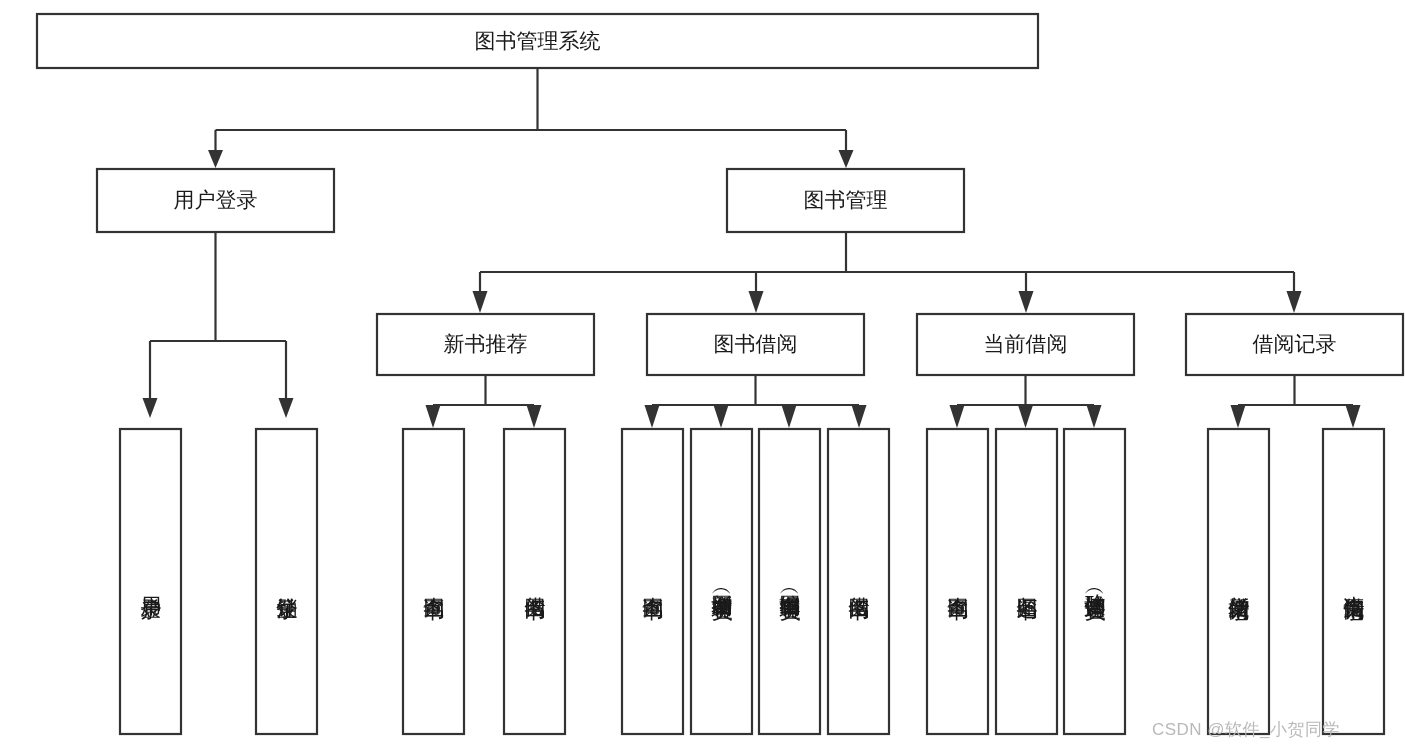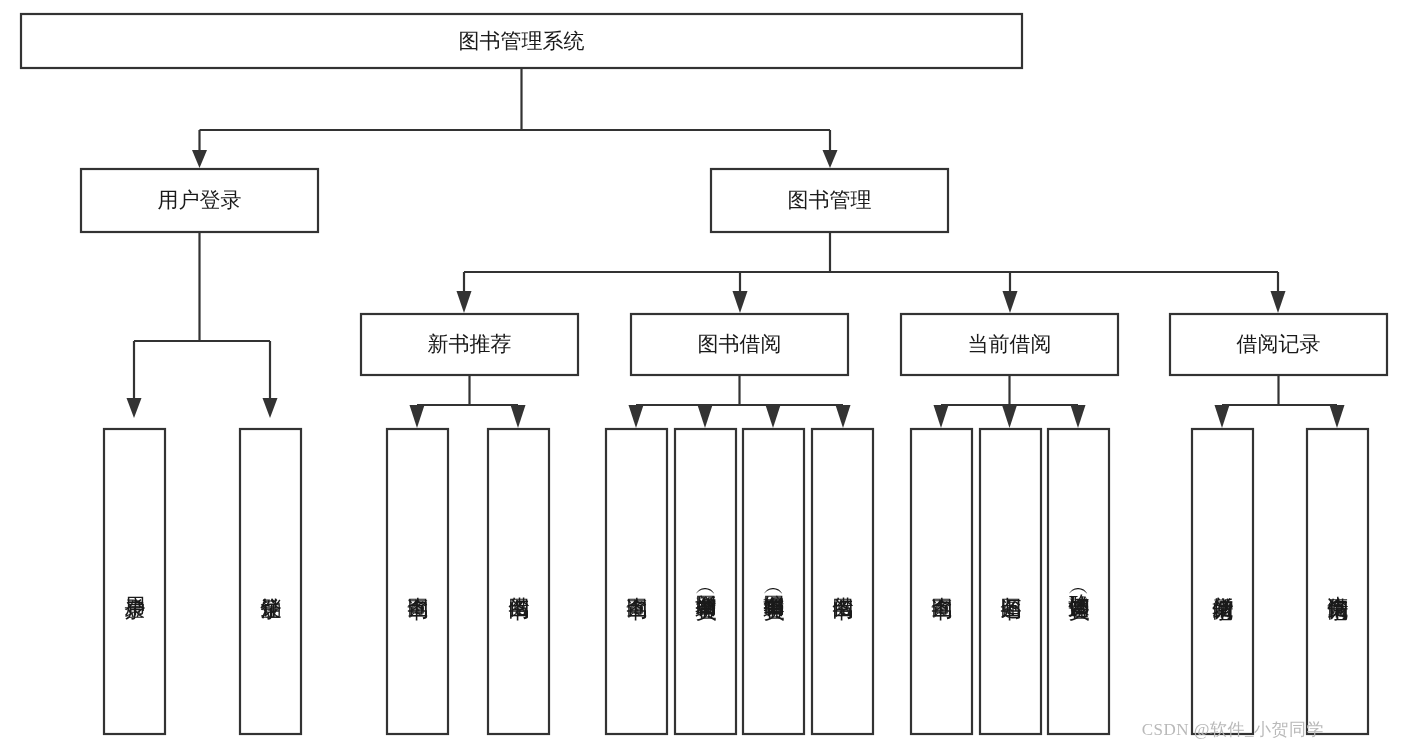--- a/index.html
+++ b/index.html
@@ -12,20 +12,21 @@
     width: 1405px;
     height: 747px;
     font-family: "DejaVu Sans", "Liberation Sans", sans-serif;
     overflow: hidden;
     position: relative;
   }
   #diagram-root {
     position: relative;
     width: 1332px;
     height: 747px;
+    margin-left: 16px;
   }
   svg.tree-canvas {
     position: absolute;
     top: 0;
     left: 0;
     width: 1405px;
     height: 747px;
     display: block;
   }
   .node-box {
@@ -64,21 +65,21 @@
     display: flex;
     align-items: center;
     justify-content: center;
     white-space: nowrap;
     letter-spacing: 1px;
   }
   .watermark {
     position: absolute;
     right: 8px;
     bottom: 6px;
-    font-family: Liberation Serif, serif;
+    font-family: Liberation Sans, sans-serif;
     font-size: 17px;
     color: #b9b9b9;
     letter-spacing: 0.5px;
     user-select: none;
     pointer-events: none;
     white-space: nowrap;
   }
 </style>
 </head>
 <body>

